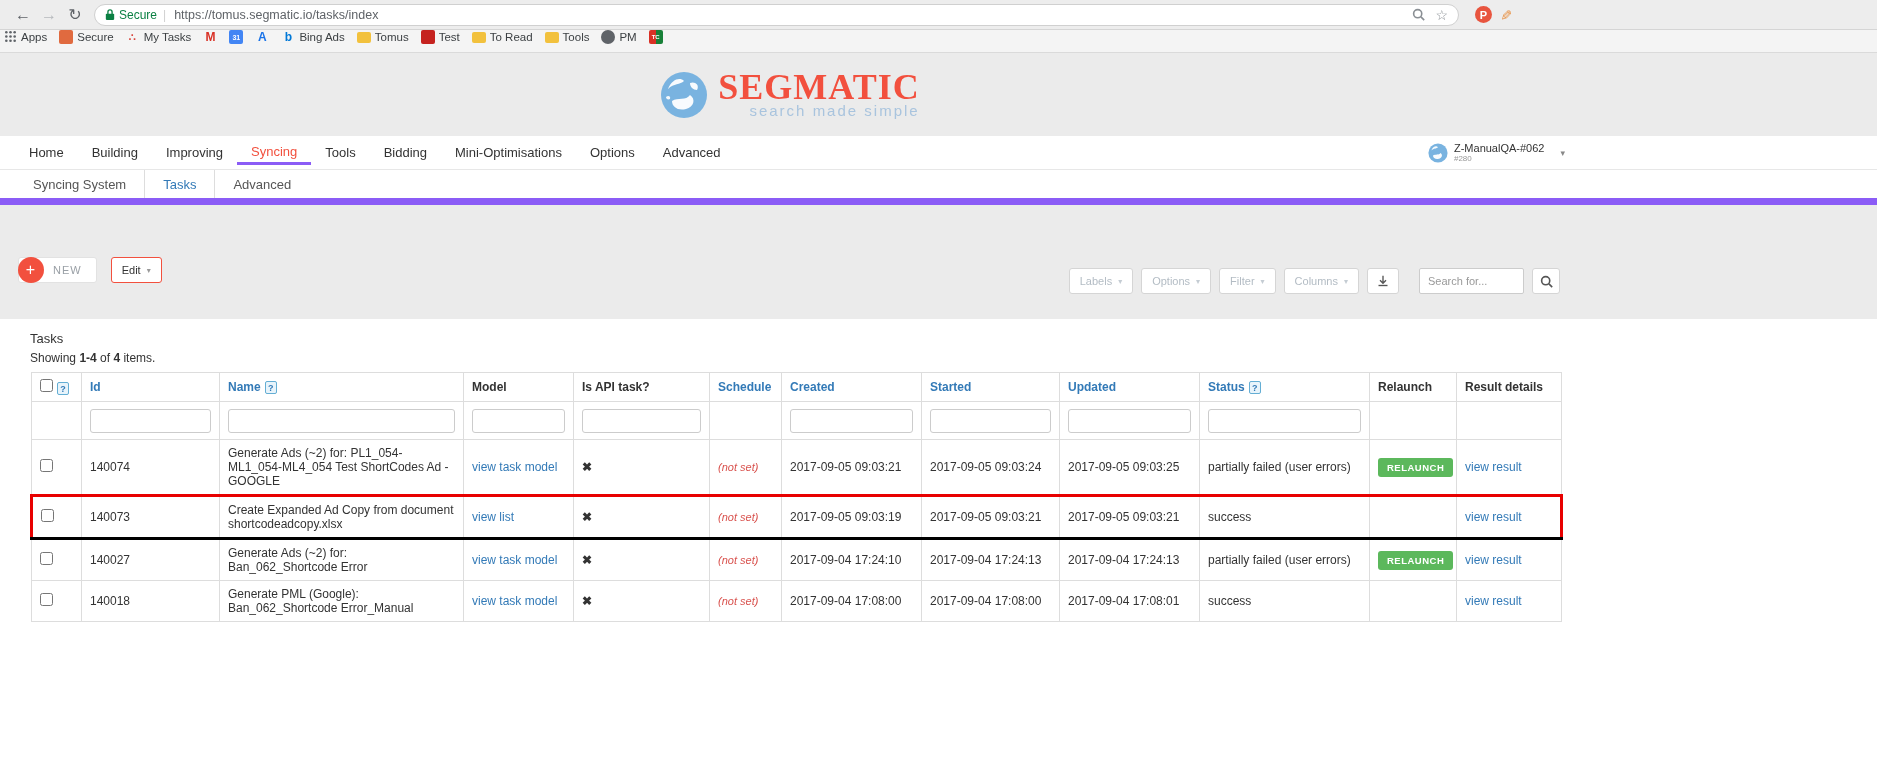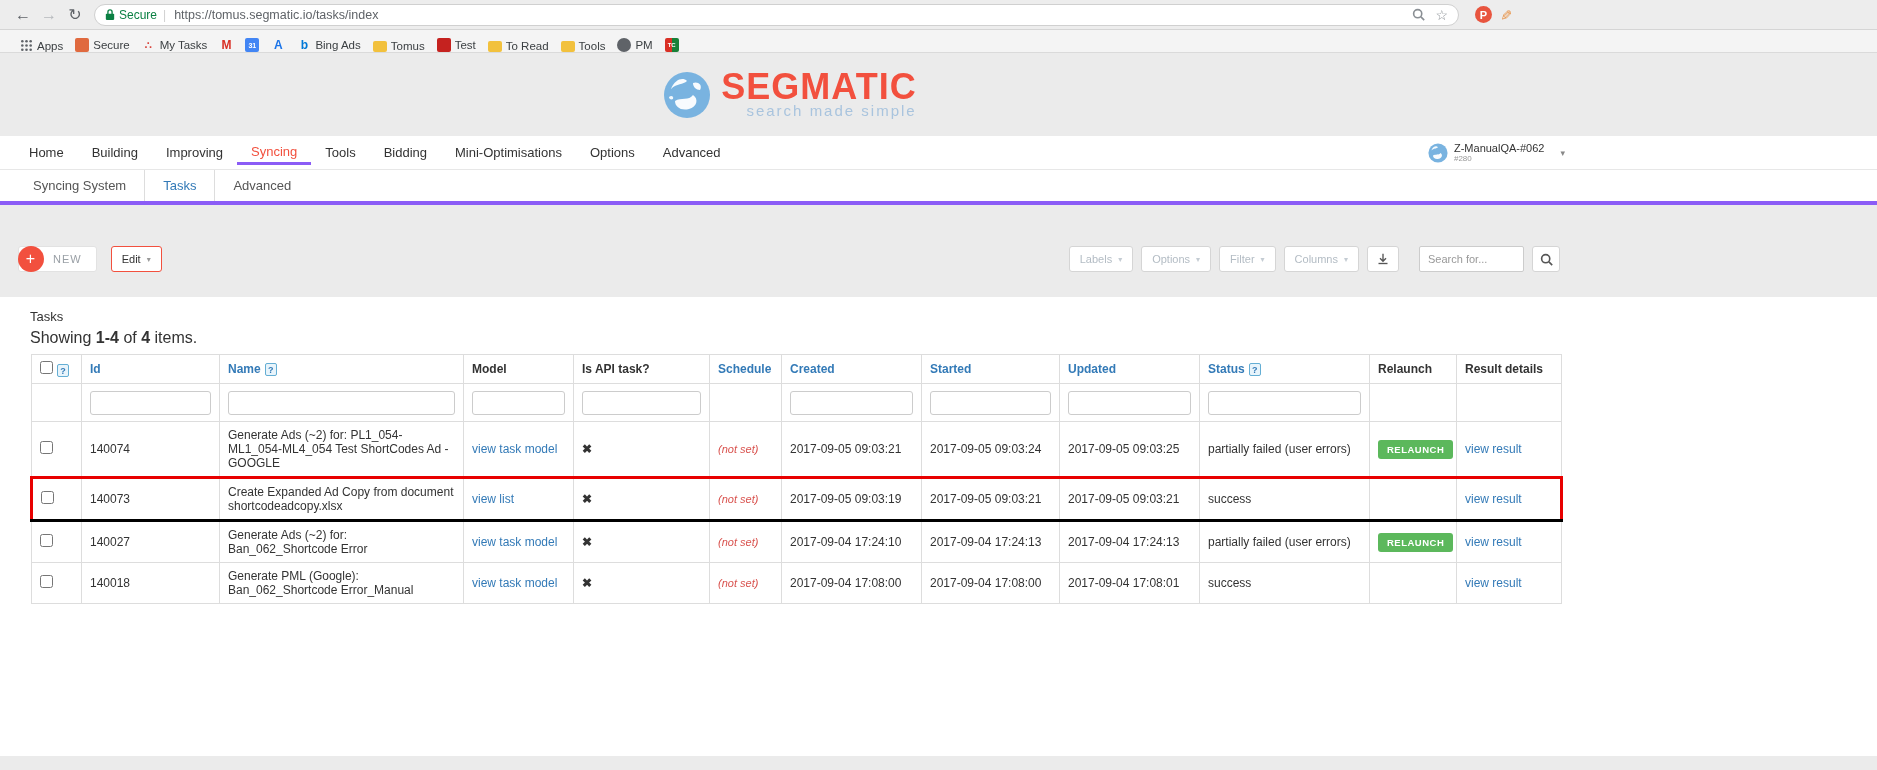--- a/index.html
+++ b/index.html
@@ -15,22 +15,22 @@
     border-radius:12px; display:flex; align-items:center; padding:0 10px; margin:0 6px; }
   .secure-label { color:#0b8043; font-size:12px; margin:0 6px 0 4px; }
   .addr-divider { color:#d0d0d0; font-size:12px; margin-right:8px; }
   .url-text { color:#5f6368; font-size:12.5px; flex:1; white-space:nowrap; overflow:hidden; }
   .addr-icons { display:flex; align-items:center; gap:10px; }
   .star-icon { color:#8a8f94; font-size:14px; }
   .ext-badge { width:17px; height:17px; border-radius:50%; background:#e8553f; color:#fff;
     font-size:11px; font-weight:bold; display:flex; align-items:center; justify-content:center; margin-left:10px; }
   .ext-pen { color:#e8944a; font-size:14px; margin-left:8px; transform:rotate(90deg); }
 
-  .bookmarks-bar { height:23px; background:#f4f4f4; display:flex; align-items:flex-end;
-    padding:0 20px; border-bottom:1px solid #dadada; }
+  .bookmarks-bar { height:23px; background:#f4f4f4; display:flex; align-items:flex-start;
+    padding:0 4px; border-bottom:1px solid #dadada; }
   .bm { display:inline-flex; align-items:center; gap:4px; margin-right:12px; cursor:pointer; }
   .bm-label { font-size:11.5px; color:#3c4043; white-space:nowrap; }
   .bi { width:14px; height:14px; border-radius:2px; display:inline-flex; align-items:center;
     justify-content:center; font-size:8px; font-weight:bold; color:#fff; overflow:hidden; }
   .bi-gmail { color:#d93025; background:transparent; font-size:12px; }
   .bi-cal { background:#4285f4; font-size:7px; }
   .bi-a { color:#1a73e8; background:transparent; font-size:12px; }
   .bi-bing { color:#0078d7; background:transparent; font-size:12px; }
   .bi-actcoll { background:#e06a3f; }
   .bi-dots { background:transparent; color:#d9453d; font-size:11px; letter-spacing:1px; }
@@ -40,62 +40,62 @@
   .bi-test { background:#c5221f; }
   .bi-pm { background:#5f6368; border-radius:50%; }
   .bi-tc { background:linear-gradient(90deg,#d93025 50%,#188038 50%); font-size:6px; }
 
   
   .page-inner { width:1580px; position:relative; }
 
   .logo-band { background:#ebebeb; height:83px; }
   .logo-band .page-inner { display:flex; justify-content:center; align-items:center; height:100%; }
   .logo { display:flex; align-items:center; gap:10px; }
-  .logo-title { font-size:36px; font-weight:bold; color:#f2503e; letter-spacing:1px; line-height:34px; }
+  .logo-title { font-size:36px; font-weight:bold; color:#f2503e; letter-spacing:1px; line-height:34px;font-family:Liberation Serif, serif; }
   .logo-tagline { font-size:15px; color:#a9c4de; letter-spacing:2px; text-align:right; margin-top:-2px; }
 
   .mainnav { background:#fff; height:34px; border-bottom:1px solid #e7e7e7; }
   .mainnav .page-inner { display:flex; height:100%; align-items:stretch; padding:4px 15px; }
   .nav-item { display:flex; align-items:center; padding:0 14px; font-size:13px; color:#333; cursor:pointer; }
   .nav-item.active { color:#f2503e; border-bottom:3px solid #8b5cf6; }
   .user-block { margin-left:auto; display:flex; align-items:center; gap:6px; cursor:pointer; }
   .user-name { font-size:11px; color:#333; line-height:12px; }
   .user-id { font-size:8px; color:#999; }
   .user-caret { font-size:9px; color:#888; margin-left:10px; }
 
-  .subnav { background:#fff; height:35px; border-bottom:4px solid #8b5cf6; }
+  .subnav { background:#fff; height:35px; border-bottom:7px solid #8b5cf6; }
   .subnav .page-inner { display:flex; height:100%; align-items:stretch; padding:0 15px; }
   .subnav-item { display:flex; align-items:center; padding:0 18px; font-size:13px; color:#555; cursor:pointer; }
   .subnav-item.active { color:#337ab7; border-left:1px solid #ddd; border-right:1px solid #ddd; }
 
   
   .grey-section { background:#ebebeb; }
   .toolbar { padding:41px 0 25px; }
   .toolbar .page-inner { display:flex; align-items:center; padding:0 20px 0 18px; }
   .btn { height:26px; background:#fff; border:1px solid #d5d5d5; border-radius:3px;
     font-size:11px; display:inline-flex; align-items:center; padding:0 10px; cursor:pointer; color:#333; }
   .btn .caret { font-size:8px; margin-left:6px; color:#999; }
   .new-btn { position:relative; padding:0 14px 0 34px; color:#9aa0a6; letter-spacing:1px; border-color:#e2e2e2; }
   .new-plus { position:absolute; left:-1px; top:-1px; width:26px; height:26px; border-radius:50%;
     background:#f2503e; color:#fff; font-size:16px; display:flex; align-items:center; justify-content:center; }
   .edit-btn { border-color:#f2503e; margin-left:14px; }
-  .toolbar-right { margin-left:auto; display:flex; align-items:flex-start; gap:8px; }
+  .toolbar-right { margin-left:auto; display:flex; align-items:flex-start; gap:8px;margin-top:22px; }
   .btn.disabled { color:#b3bcc4; }
   .btn.disabled .caret { color:#c4ccd3; }
   .icon-btn { padding:0 9px; }
   .search-input { width:105px; height:26px; border:1px solid #ccc; border-radius:2px;
     font-size:11px; padding:0 8px; color:#333; margin-left:12px; font-family:"Liberation Sans",sans-serif; }
   .search-input::placeholder { color:#999; }
   .search-btn { width:28px; justify-content:center; padding:0; }
 
   
   .content-panel { background:#fff; height:459px; padding-top:12px; }
   .panel-inner { width:1580px; padding-left:30px; }
   .tasks-title { font-size:13px; color:#333; margin-bottom:5px; }
-  .tasks-summary { font-size:16px; color:#333; margin-bottom:7px; }
+  .tasks-summary { font-size:12px; color:#333; margin-bottom:7px; }
   .tasks-summary b { font-weight:bold; }
 
   table.grid { border-collapse:collapse; table-layout:fixed; width:1530px; }
   .grid th, .grid td { border:1px solid #ddd; font-size:12px; text-align:left;
     padding:6px 8px; color:#333; vertical-align:middle; overflow:hidden; }
   .grid th { font-weight:bold; height:26px; background:#fff; }
   .grid th.th-link { color:#337ab7; cursor:pointer; }
   .grid .filter-row td { height:38px; }
   .grid .filter-row input[type=text] { width:100%; height:24px; border:1px solid #ccc;
     border-radius:3px; padding:0 6px; font-size:11px; font-family:"Liberation Sans",sans-serif; }

